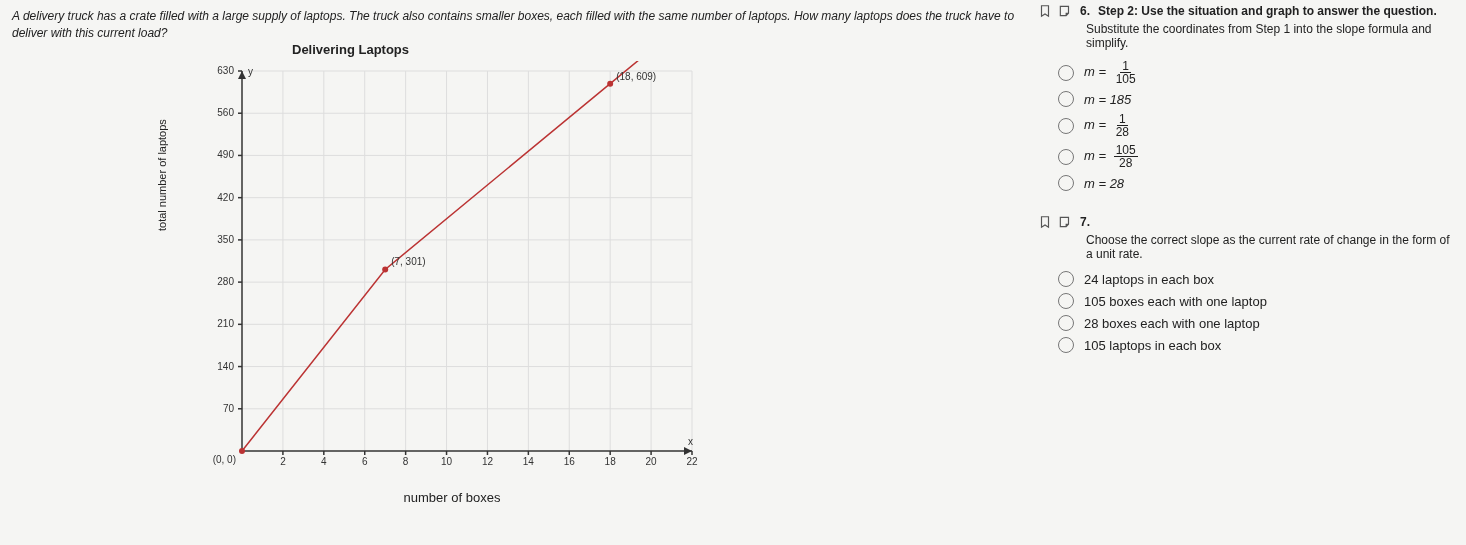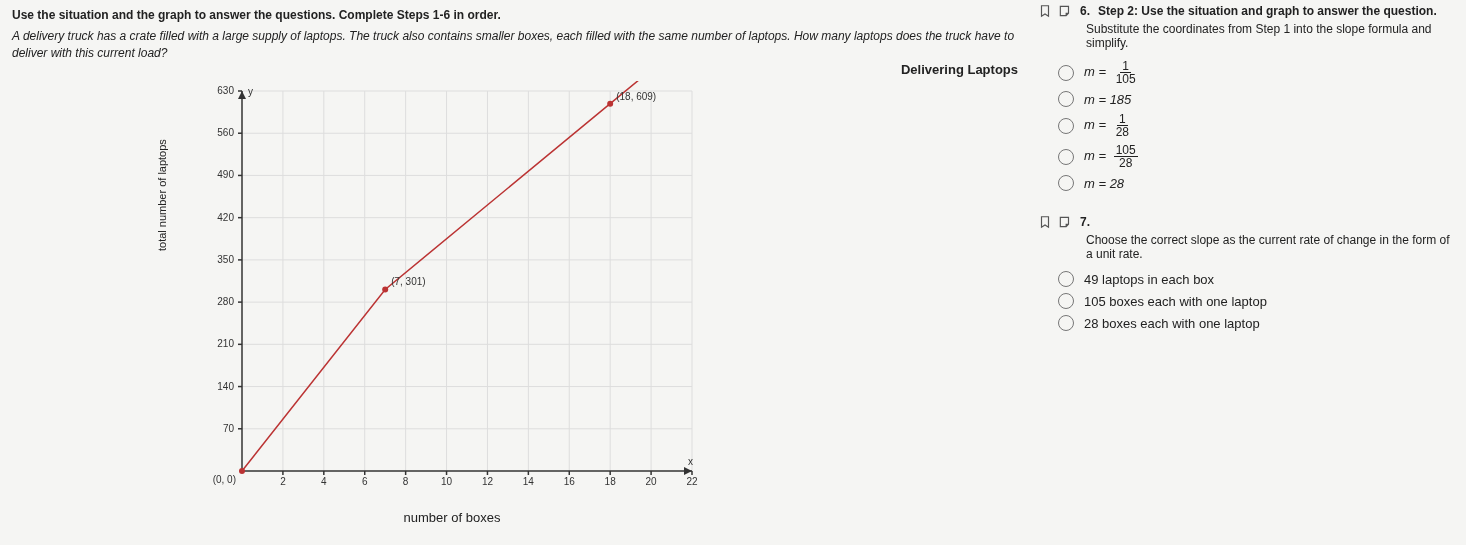--- a/index.html
+++ b/index.html
@@ -20,21 +20,21 @@
   }
   .right-panel {
     flex: 1;
     padding: 4px 8px;
     display: flex;
     flex-direction: column;
     gap: 6px;
   }
   .instruction { font-weight: bold; font-size: 12px; margin-bottom: 6px; }
   .scenario { font-style: italic; font-size: 12px; line-height: 1.4; }
-  .chart-title { text-align: right; font-weight: bold; font-size: 13px; margin: 0 0 4px 280px; }
+  .chart-title { text-align: left; font-weight: bold; font-size: 13px; margin: 0 0 4px 280px; }
   .chart-wrap {
     position: relative;
     margin-left: 180px;
     width: 520px;
     height: 440px;
   }
   .ylabel {
     position: absolute;
     left: -30px;
     top: 50%;
@@ -66,21 +66,20 @@
   .frac { display: inline-flex; flex-direction: column; align-items: center; font-size: 12px; line-height: 1; vertical-align: middle; }
   .frac .num { border-bottom: 1px solid #222; padding: 0 2px; }
   .frac .den { padding: 0 2px; }
   .math-m { font-style: italic; margin-right: 4px; }
   .icon-svg { width: 14px; height: 14px; }
 </style>
 </head>
 <body>
 
 <div class="left-panel">
-  <div class="instruction">Use the situation and the graph to answer the questions. Complete Steps 1-6 in order.</div>
   <div class="scenario">A delivery truck has a crate filled with a large supply of laptops. The truck also contains smaller boxes, each filled with the same number of laptops. How many laptops does the truck have to deliver with this current load?</div>
   <div class="chart-title">Delivering Laptops</div>
 
   <div class="chart-wrap">
     <div class="ylabel">total number of laptops</div>
     <div class="xlabel">number of boxes</div>
     <svg width="520" height="420">
       <g id="chart-g">
           <line x1="90.9090909090909" y1="10" x2="90.9090909090909" y2="390" class="gridline"></line>
           <line x1="131.8181818181818" y1="10" x2="131.8181818181818" y2="390" class="gridline"></line>
@@ -223,25 +222,29 @@
         <svg class="icon-svg" viewBox="0 0 24 24">
             <path fill="none" stroke="#555" stroke-width="2" d="M4 4h14v12l-4 4H4z M14 20v-4h4"></path>
           </svg>
       </span>
       <span>7.</span>
     </div>
     <div class="q-sub">Choose the correct slope as the current rate of change in the form of a unit rate.</div>
 
     <div class="opt-row">
       <span class="radio"></span>
-      <span>49 laptops in each box</span>
+      <span>24 laptops in each box</span>
     </div>
     <div class="opt-row">
       <span class="radio"></span>
       <span>105 boxes each with one laptop</span>
     </div>
     <div class="opt-row">
       <span class="radio"></span>
       <span>28 boxes each with one laptop</span>
     </div>
+    <div class="opt-row">
+      <span class="radio"></span>
+      <span>105 laptops in each box</span>
+    </div>
   </div>
 
 </div>
 
 </body></html>

